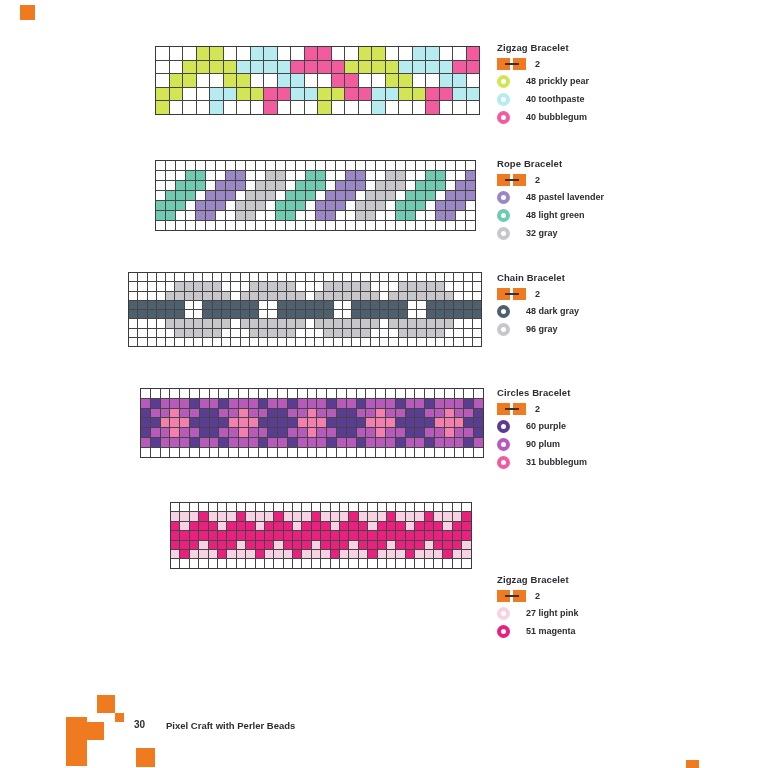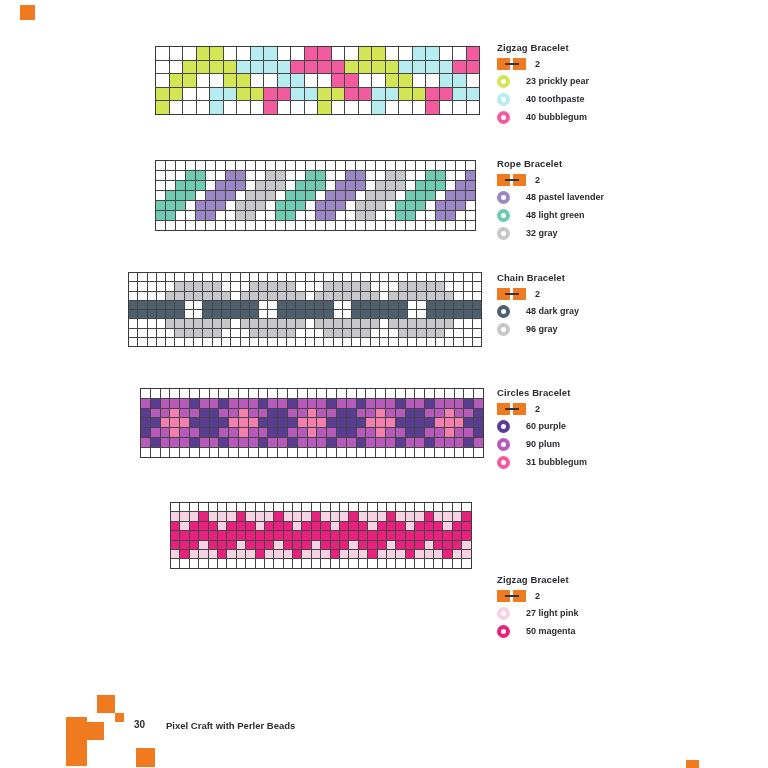--- a/index.html
+++ b/index.html
@@ -167,21 +167,21 @@
         <div class="board-row">
           <span class="pegboard-icon">
             <span class="peg"></span>
             <span class="peg p2"></span>
             <span class="peg-dash"></span>
           </span>
           <span class="board-count">2</span>
         </div>
         <div class="bead-row">
           <span class="bead-donut" style="border-color: rgb(211, 228, 85);"></span>
-          <span class="bead-label">23 prickly pear</span>
+          <span class="bead-label">48 prickly pear</span>
         </div>
         <div class="bead-row">
           <span class="bead-donut" style="border-color: rgb(182, 235, 240);"></span>
           <span class="bead-label">40 toothpaste</span>
         </div>
         <div class="bead-row">
           <span class="bead-donut" style="border-color: rgb(242, 92, 159);"></span>
           <span class="bead-label">40 bubblegum</span>
         </div>
       </div>
@@ -1264,20 +1264,20 @@
             <span class="peg-dash"></span>
           </span>
           <span class="board-count">2</span>
         </div>
         <div class="bead-row">
           <span class="bead-donut" style="border-color: rgb(247, 210, 226);"></span>
           <span class="bead-label">27 light pink</span>
         </div>
         <div class="bead-row">
           <span class="bead-donut" style="border-color: rgb(233, 32, 125);"></span>
-          <span class="bead-label">50 magenta</span>
+          <span class="bead-label">51 magenta</span>
         </div>
       </div>
     </div>
 
   <div class="footer-num">30</div>
   <div class="footer-title">Pixel Craft with Perler Beads</div>
 </div>
 
 </body></html>

